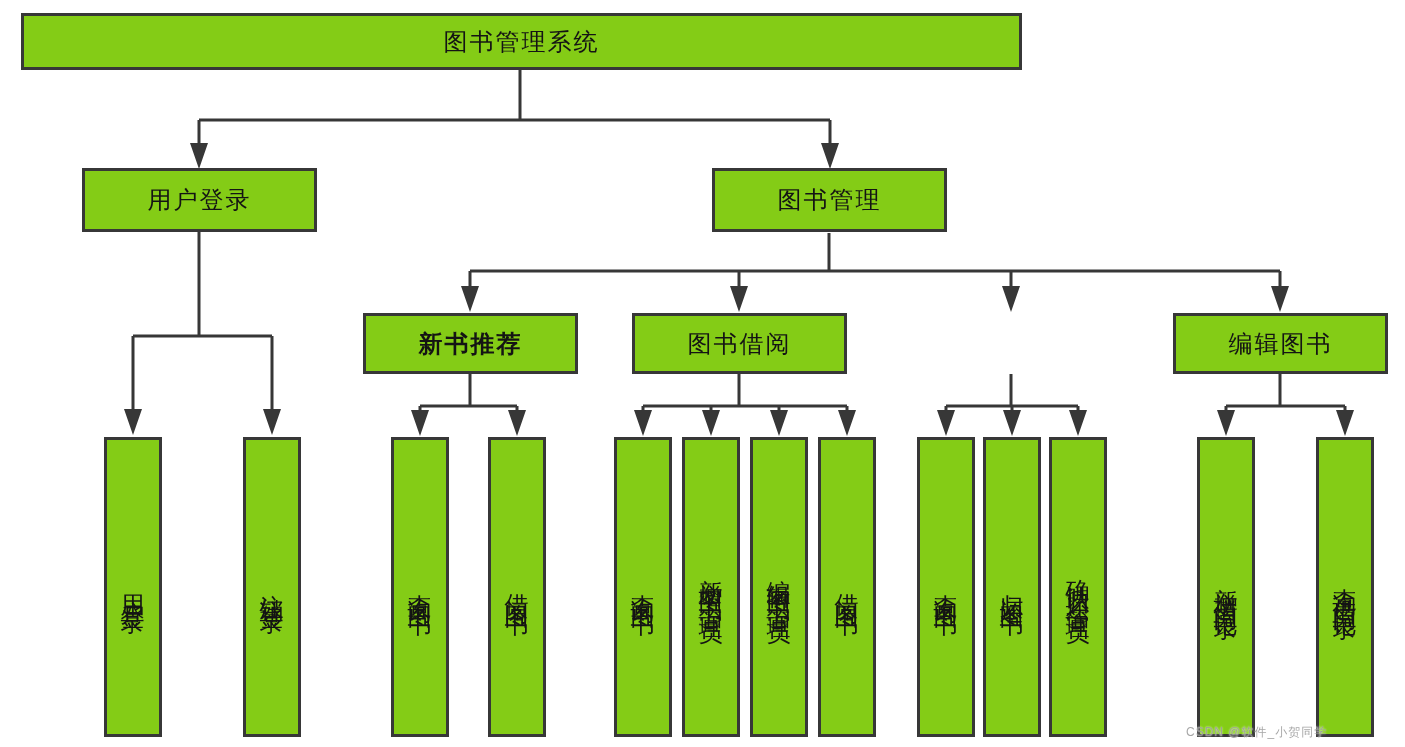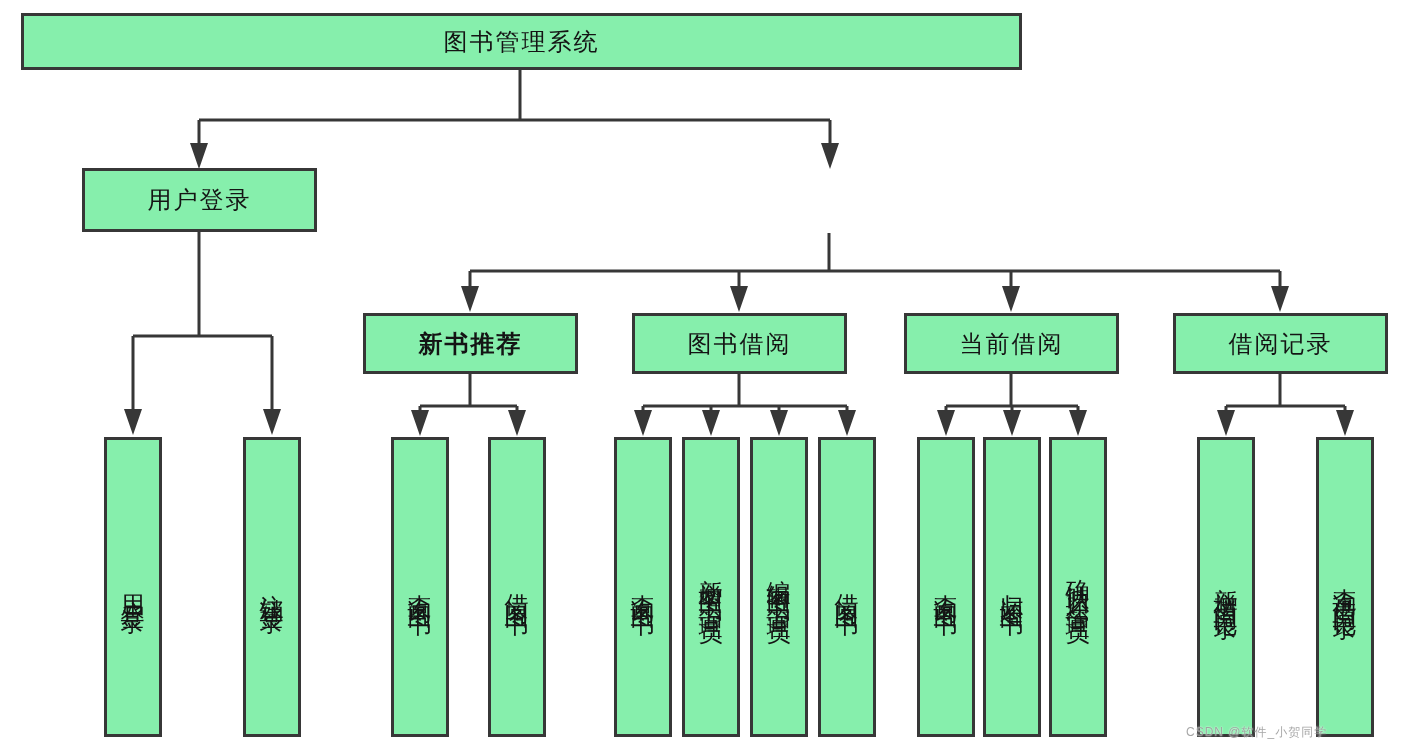--- a/index.html
+++ b/index.html
@@ -7,21 +7,21 @@
     position:relative;
     width:1405px;height:747px;
     background:#ffffff;
     font-family:"Liberation Sans","DejaVu Sans",sans-serif;
     overflow:hidden;
   }
   .connectors{position:absolute;left:0;top:0;z-index:1;}
   .box{
     position:absolute;
     box-sizing:border-box;
-    background:#86efac;
+    background:#84cc16;
     border:3px solid #373737;
     color:#141414;
     display:flex;
     align-items:center;
     justify-content:center;
     z-index:2;
   }
   .h{font-size:24px;letter-spacing:2px;white-space:nowrap;}
   .v{font-size:24px;}
   .v span{
@@ -85,25 +85,25 @@
       M634 410 L652 410 L643 436 Z  M702 410 L720 410 L711 436 Z
       M770 410 L788 410 L779 436 Z  M838 410 L856 410 L847 436 Z
       M937 410 L955 410 L946 436 Z  M1003 410 L1021 410 L1012 436 Z
       M1069 410 L1087 410 L1078 436 Z
       M1217 410 L1235 410 L1226 436 Z  M1336 410 L1354 410 L1345 436 Z"></path>
   </svg>
 
   <div class="box h n-root">图书管理系统</div>
 
   <div class="box h n-l2a">用户登录</div>
+  <div class="box h n-l2b">图书管理</div>
 
   <div class="box h l3 n-l3a">新书推荐</div>
   <div class="box h l3 n-l3b">图书借阅</div>
-  <div class="box h l3 n-l3c">当前借阅</div>
-  <div class="box h l3 n-l3d">借阅记录</div>
+  <div class="box h l3 n-l3d">编辑图书</div>
 
   <div class="box v l4 n-a1">
     <span>用户登录</span>
   </div>
   <div class="box v l4 n-a2">
     <span>注销登录</span>
   </div>
 
   <div class="box v l4 n-b1">
     <span>查询图书</span>

